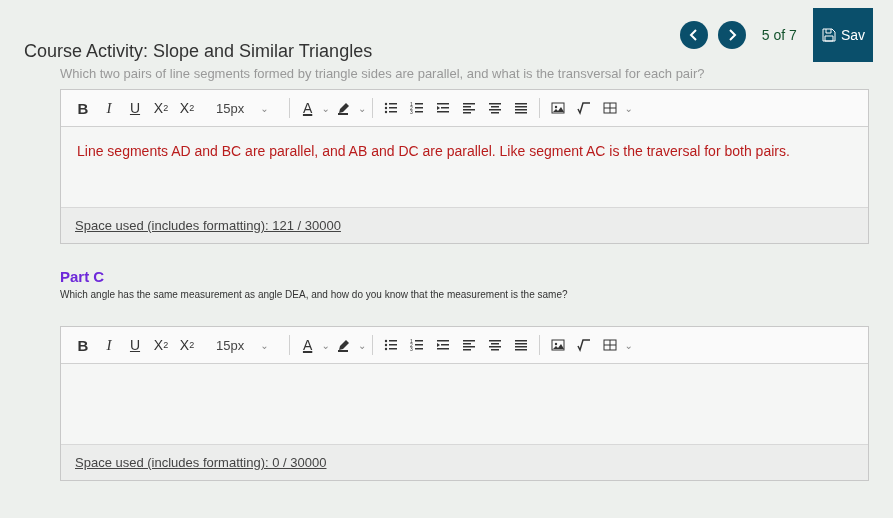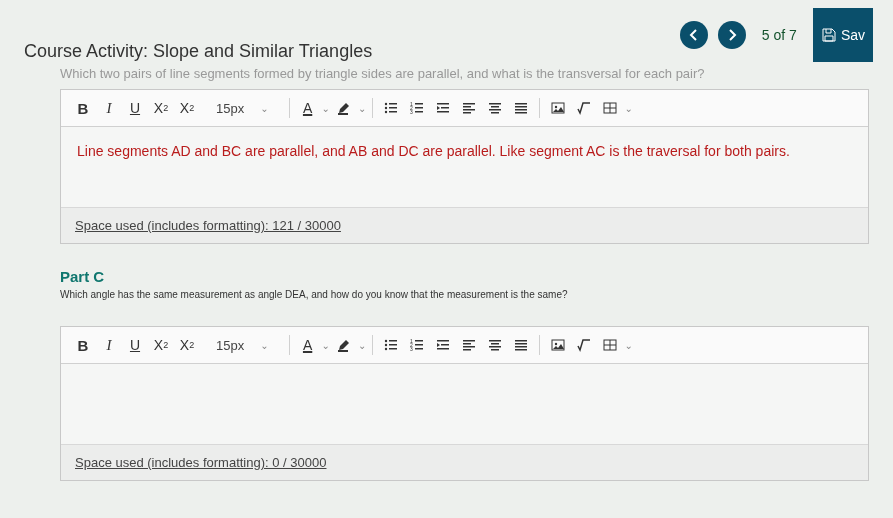--- a/index.html
+++ b/index.html
@@ -68,21 +68,21 @@
   padding: 14px 16px; min-height: 80px;
   font-size: 14px; color: #b91c1c; line-height: 1.5;
   background: #f5f6f5;
 }
 .space-used {
   padding: 10px 14px; font-size: 13px; color: #444;
   background: #ecedec; border-top: 1px solid #d8d8d8; text-decoration: underline;
 }
 .part-head {
   margin-left: 36px; margin-top: 6px; margin-bottom: 4px;
-  font-weight: 700; font-size: 15px; color: #0f766e;
+  font-weight: 700; font-size: 15px; color: #6d28d9;
 }
 .question {
   margin-left: 36px; margin-bottom: 26px;
   font-size: 10px; color: #333;
 }
 svg.ic { width: 16px; height: 16px; }
 .underA { text-decoration: underline; text-decoration-thickness: 2px; }
 </style>
 </head>
 <body>

